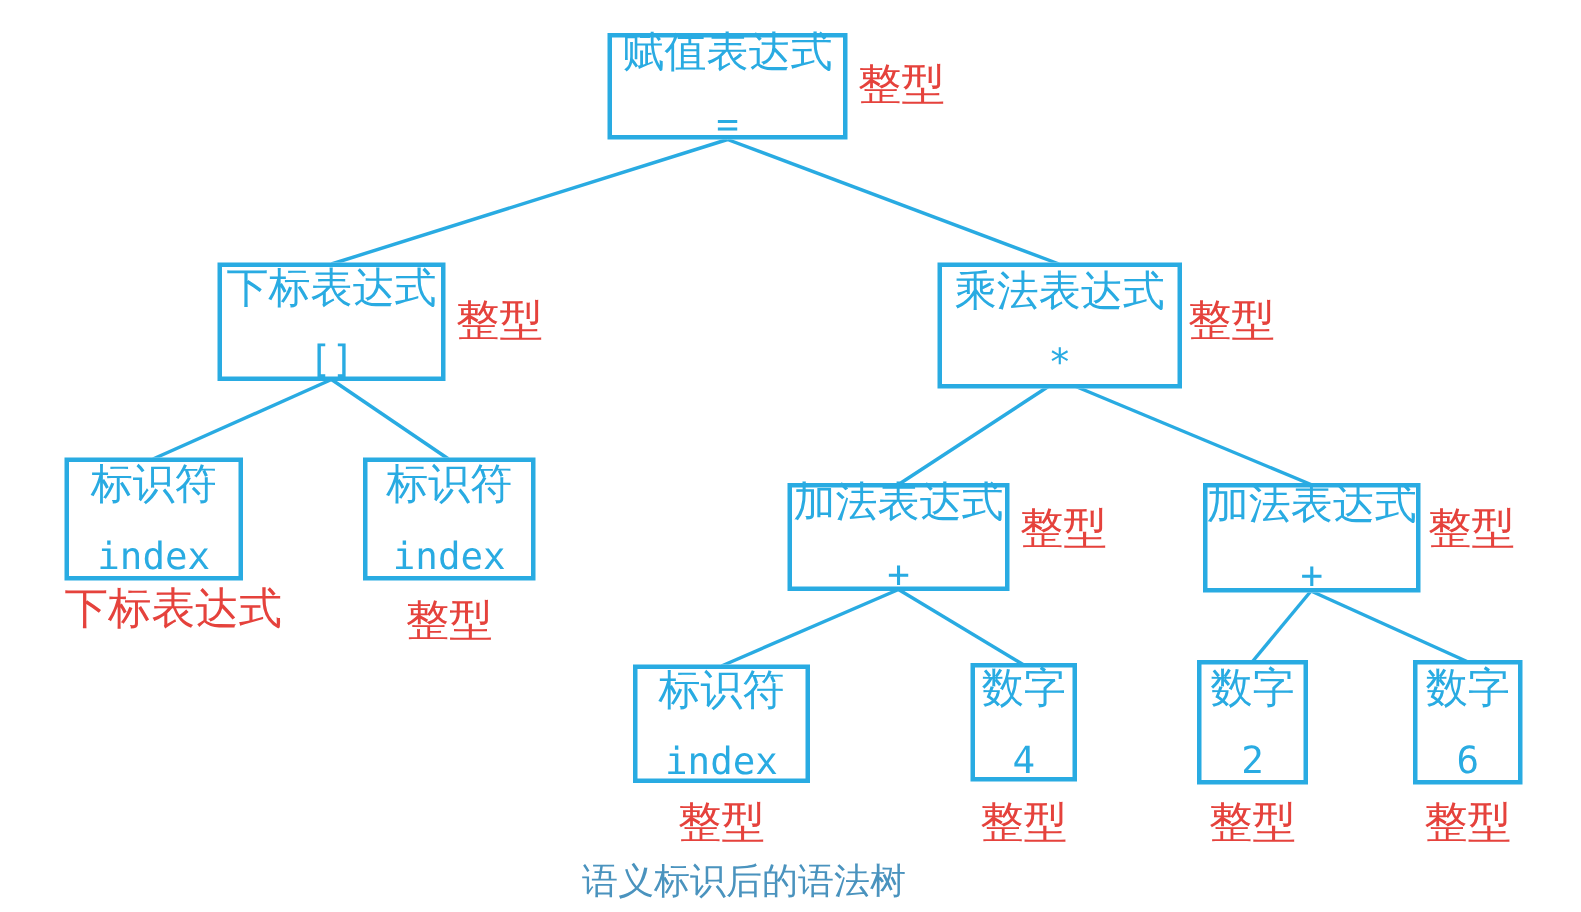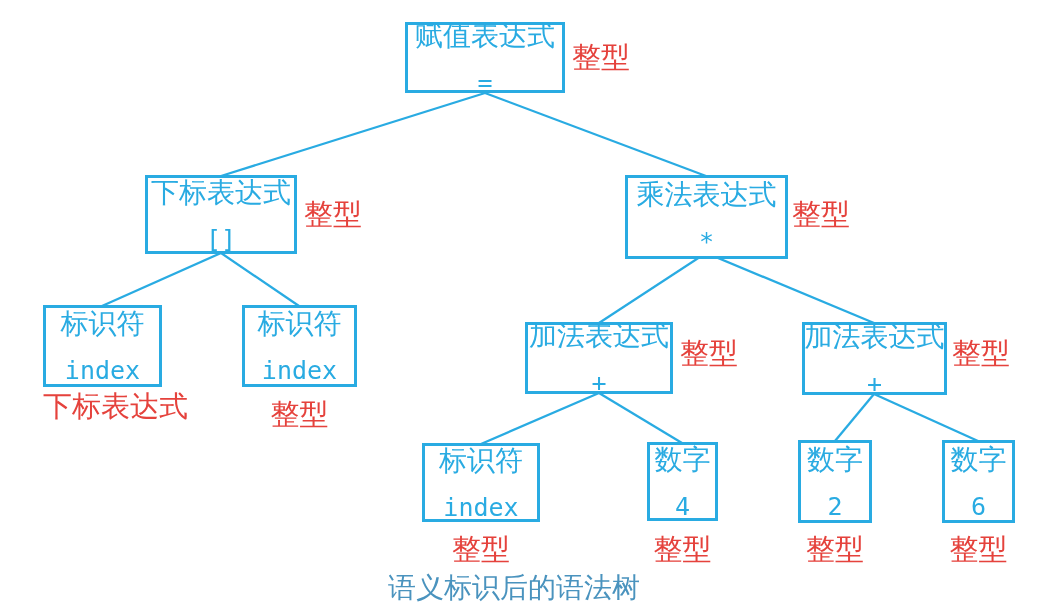--- a/index.html
+++ b/index.html
@@ -46,21 +46,21 @@
     color: var(--annotation_red, #E5423C);
     font-size: 29px;
     line-height: 30px;
     white-space: nowrap;
   }
   .anno.below { text-align: center; }
   .caption {
     position: absolute;
     left: 388px; top: 573px;
     color: var(--caption_blue, #4A93BE);
-    font-size: 28px;
+    font-size: 24px;
     line-height: 30px;
     white-space: nowrap;
   }
 
   
   #n-root      { left:405px; top:22px;  width:160px; height:71px; }
   #n-subscript { left:145px; top:175px; width:152px; height:79px; }
   #n-multiply  { left:625px; top:175px; width:163px; height:84px; }
   #n-id-array  { left:43px;  top:305px; width:119px; height:82px; }
   #n-id-index  { left:242px; top:305px; width:115px; height:82px; }

